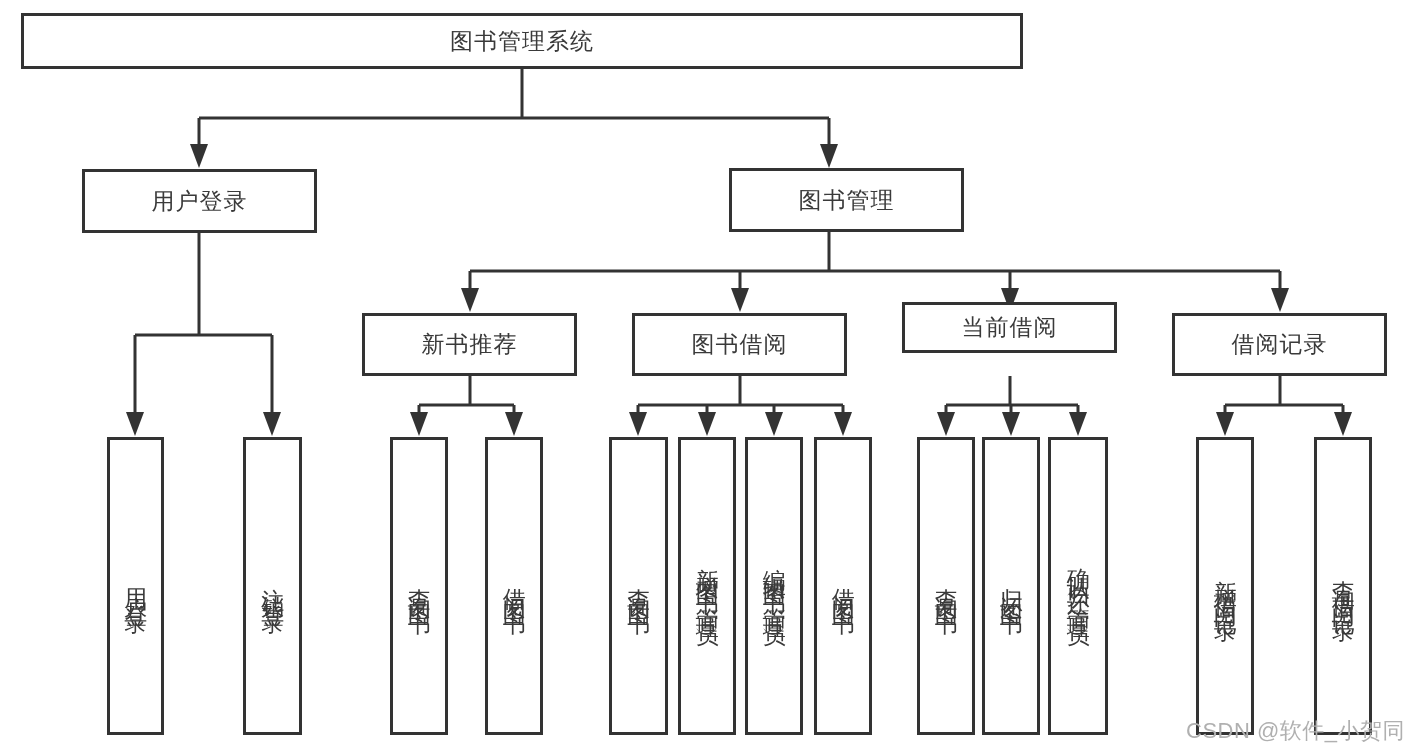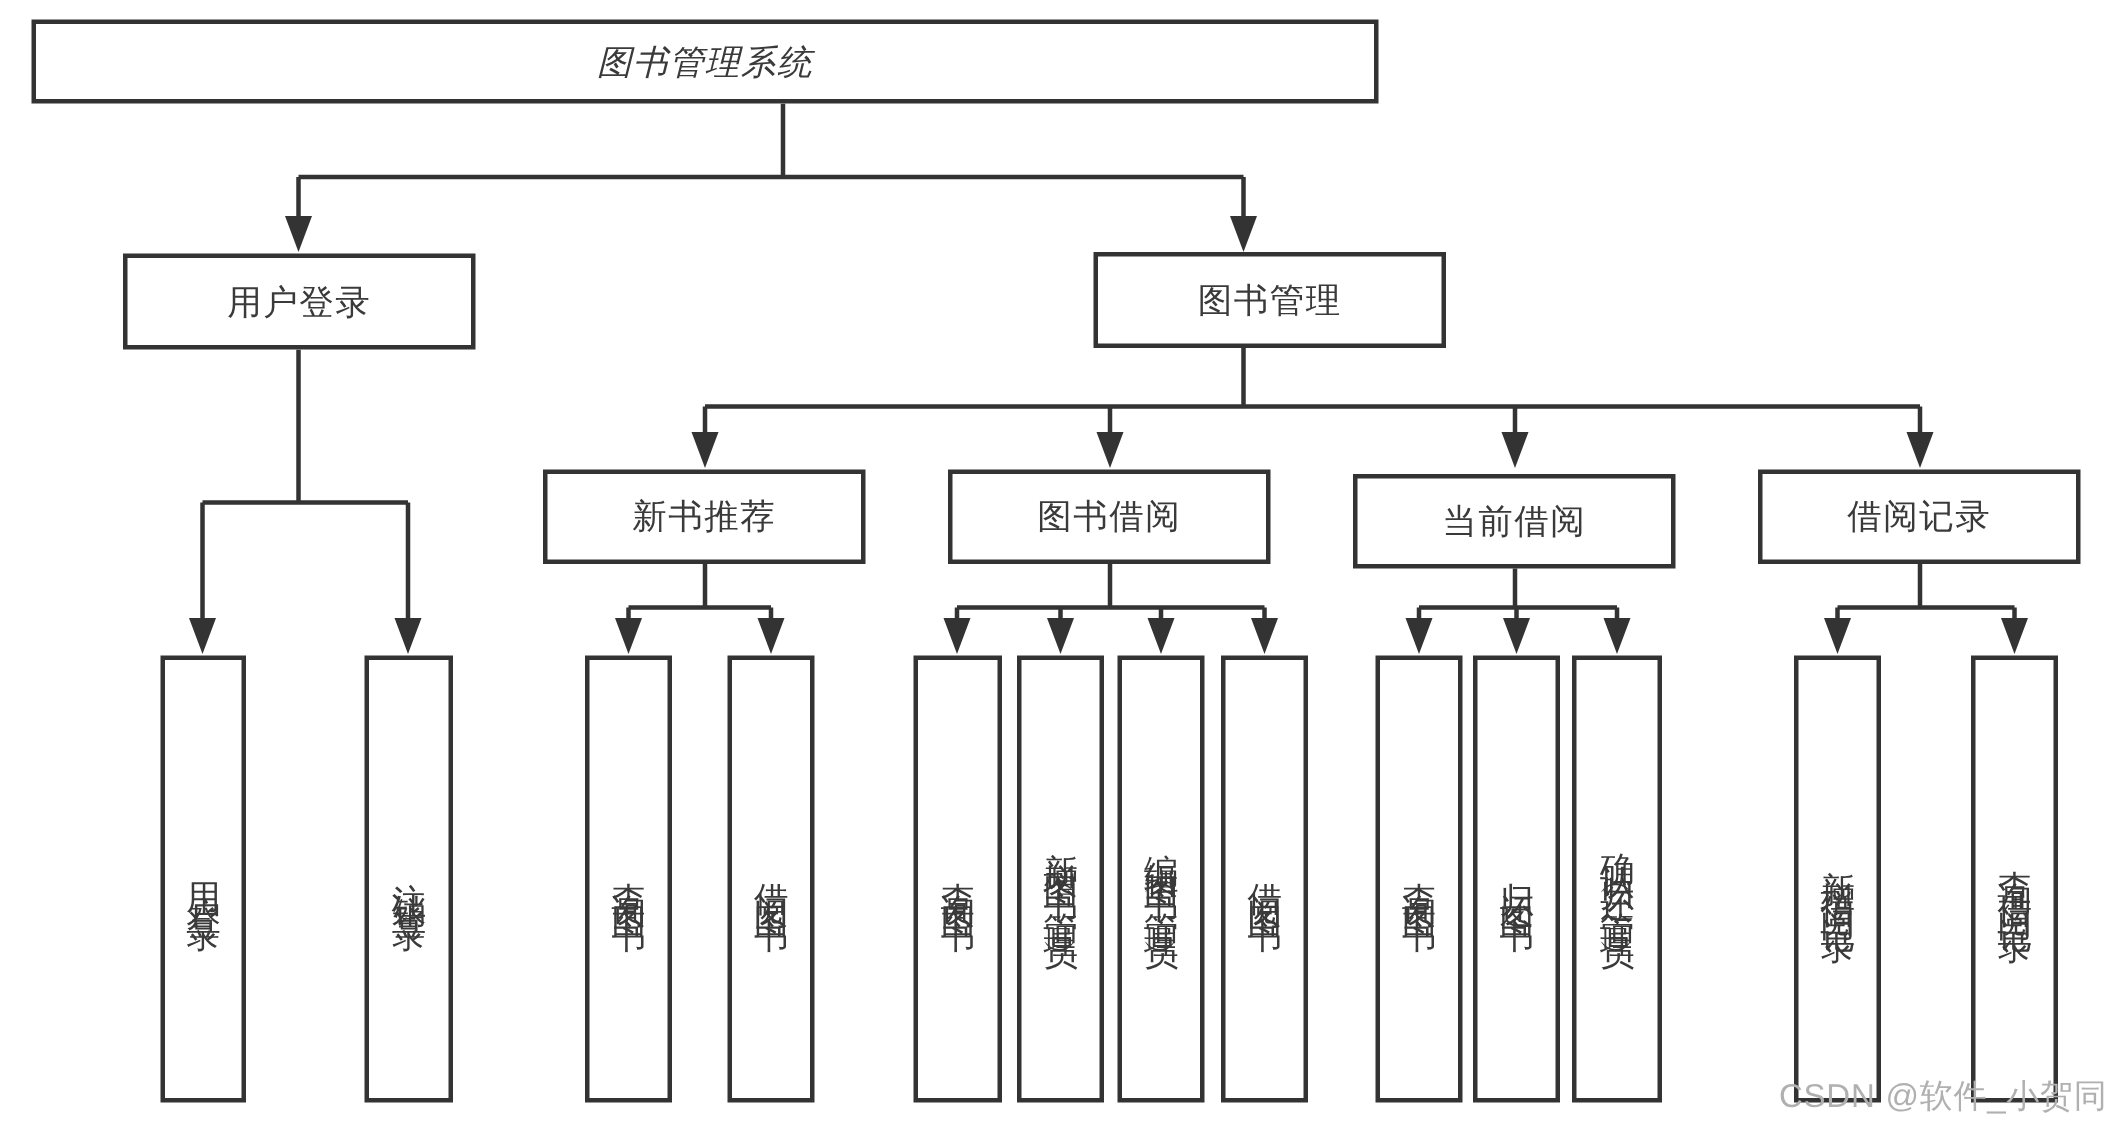--- a/index.html
+++ b/index.html
@@ -32,28 +32,28 @@
     white-space: nowrap;
   }
   .vnode {
     writing-mode: vertical-rl;
     text-orientation: mixed;
     letter-spacing: 8px;
     line-height: 1.1;
     white-space: normal;
   }
   
-  .n-root            { left: 21px;   top: 13px;  width: 898px; height: 56px; font-style: italic; }
+  .n-root            { left: 21px;   top: 13px;  width: 1002px; height: 56px; }
   
   .n-user-login      { left: 82px;   top: 169px; width: 235px;  height: 64px; }
   .n-book-mgmt       { left: 729px;  top: 168px; width: 235px;  height: 64px; }
   
   .n-new-book-rec    { left: 362px;  top: 313px; width: 215px;  height: 63px; }
   .n-book-borrow     { left: 632px;  top: 313px; width: 215px;  height: 63px; }
-  .n-current-borrow  { left: 902px;  top: 316px; width: 215px;  height: 63px; }
+  .n-current-borrow  { left: 902px;  top: 302px; width: 215px;  height: 51px; }
   .n-borrow-records  { left: 1172px; top: 313px; width: 215px;  height: 63px; }
   
   .leaf { top: 437px; height: 298px; }
   .l-1  { left: 107px;  width: 57px; }
   .l-2  { left: 243px;  width: 59px; }
   .l-3  { left: 390px;  width: 58px; }
   .l-4  { left: 485px;  width: 58px; }
   .l-5  { left: 609px;  width: 59px; }
   .l-6  { left: 678px;  width: 58px; }
   .l-7  { left: 745px;  width: 58px; }

